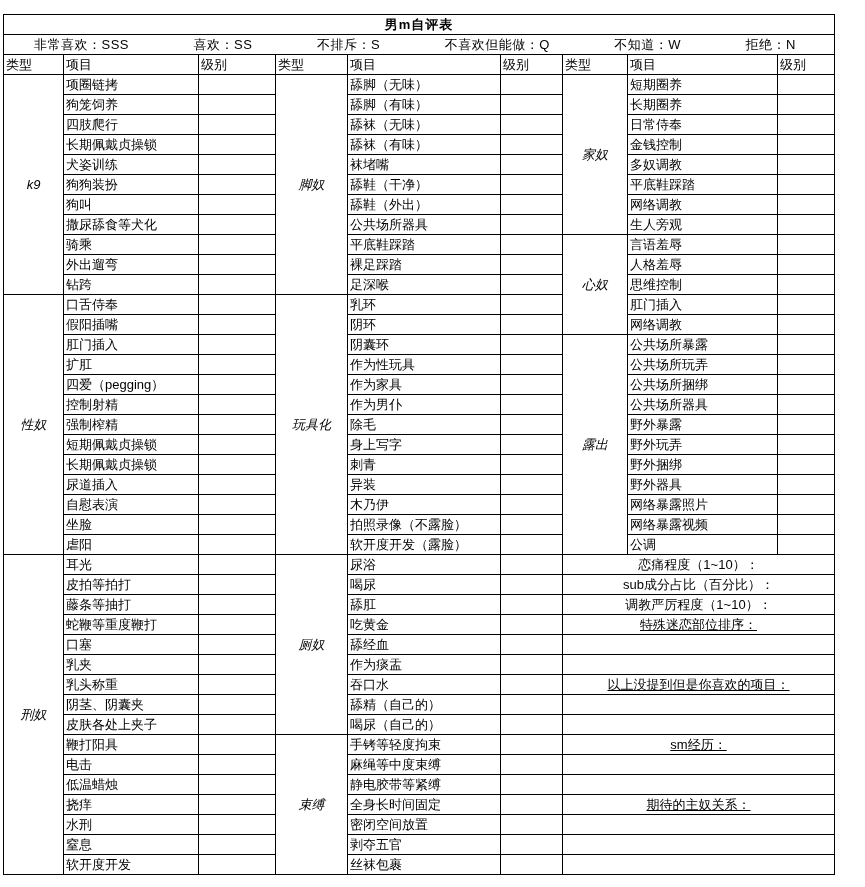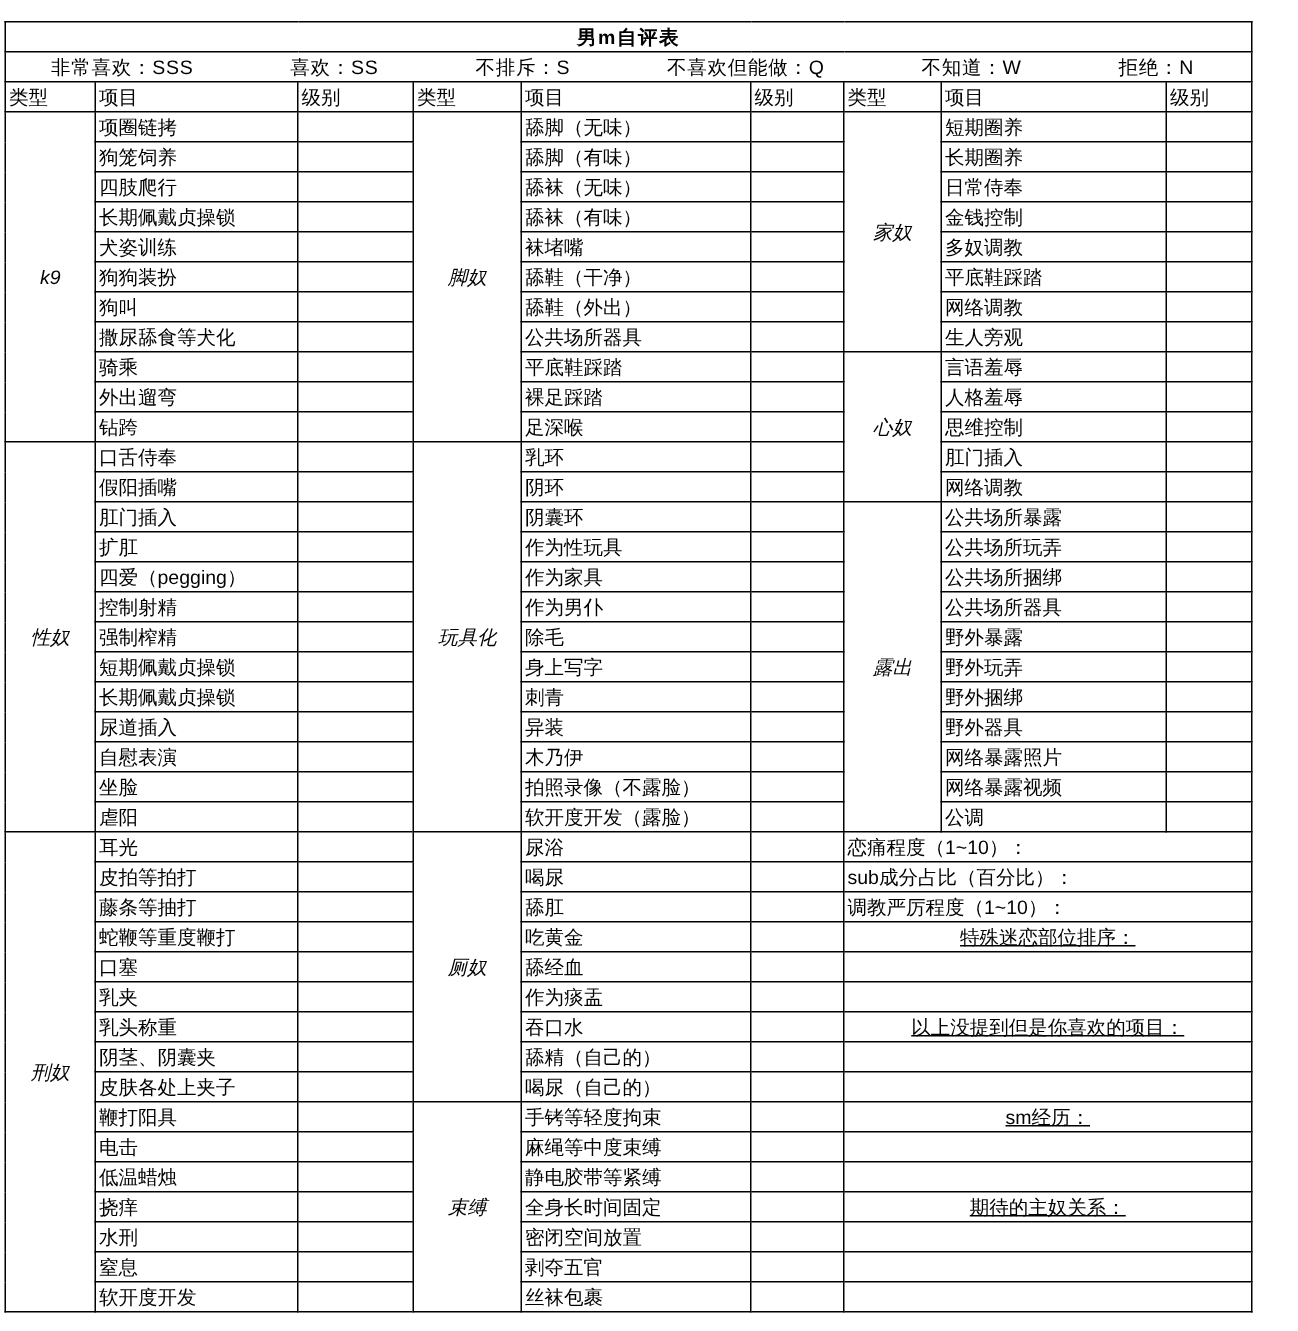--- a/index.html
+++ b/index.html
@@ -59,21 +59,21 @@
     vertical-align:middle;
     font-style:italic;
   }
   .item{
     text-align:left;
     font-size:13.5px;
     padding-left:3px;
   }
   .lvl{background:#fff;}
   .qa-left{
-    text-align:left;
+    text-align:center;
     font-size:13.5px;
     padding-left:3px;
   }
   .qa-center{
     text-align:center;
     font-size:13.5px;
     text-decoration:underline;
   }
   .blank{}
 </style>

